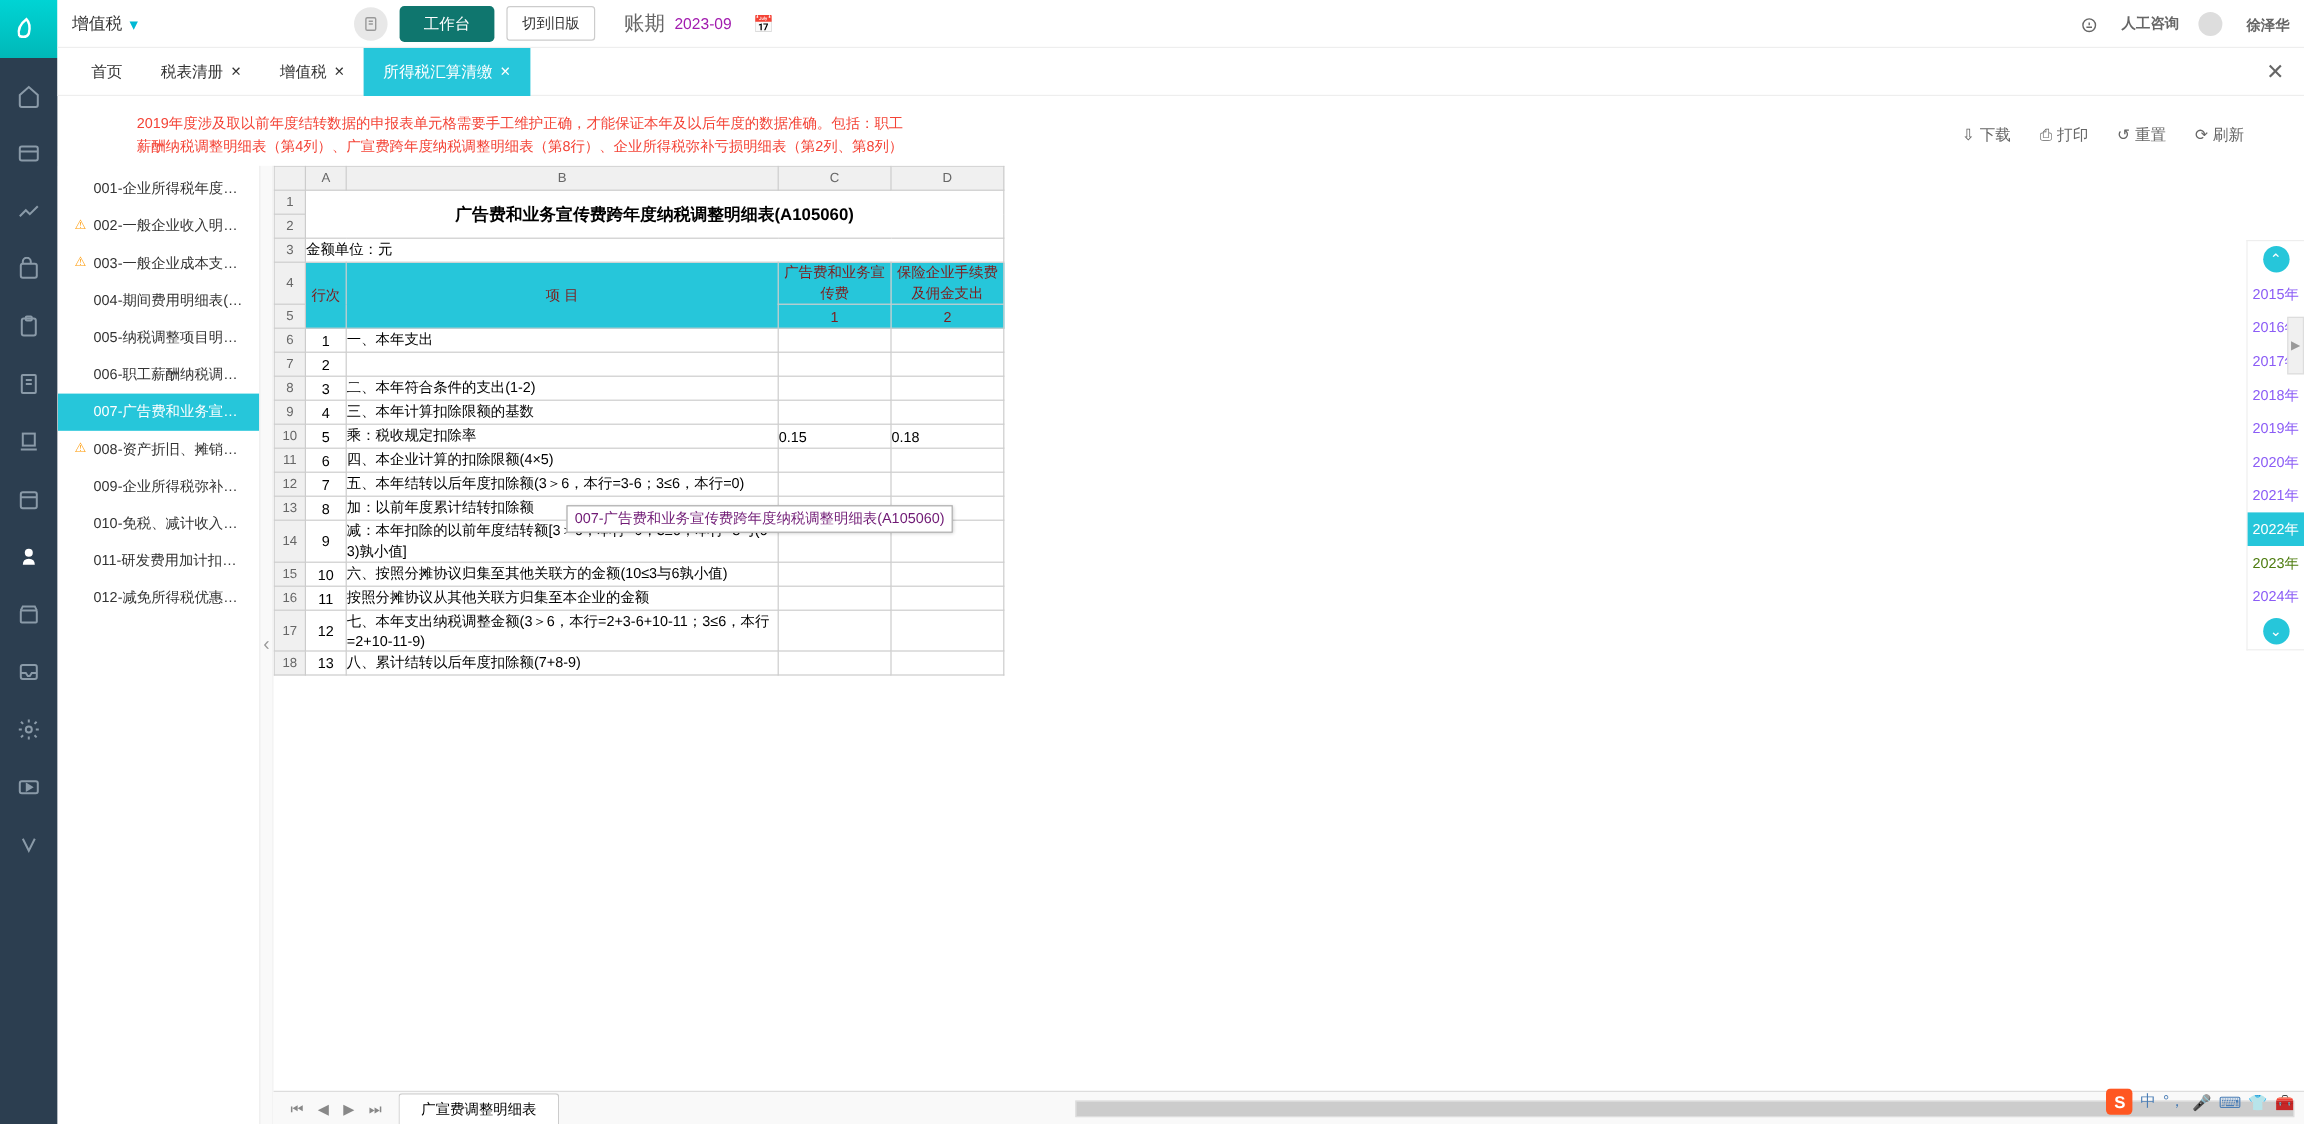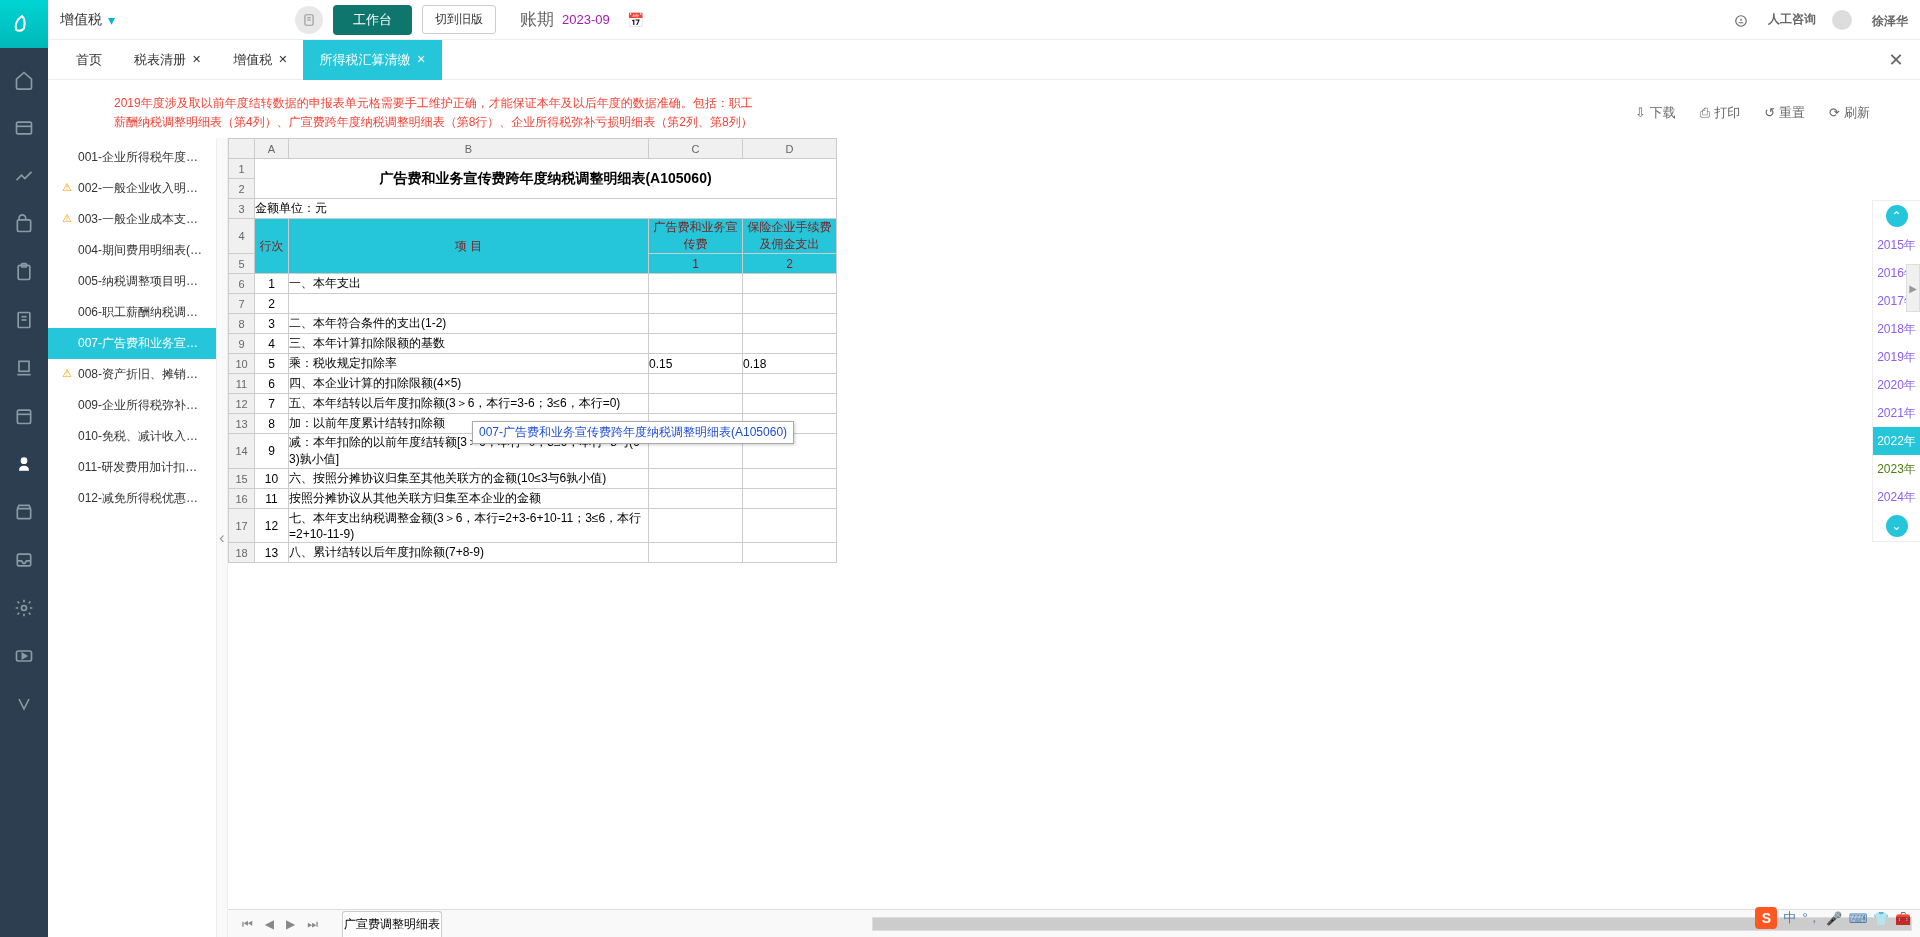--- a/index.html
+++ b/index.html
@@ -65,36 +65,36 @@
 .cell.right { text-align: left; }
 .cell.title { text-align: center; font-weight: bold; font-size: 14px; height: 28px; }
 .col-seq { width: 34px; }
 .col-item { width: 360px; }
 .col-c { width: 94px; }
 .col-d { width: 94px; }
 .tall { height: 34px; }
 
 .sheet-tabs { height: 28px; border-top: 1px solid #ddd; display: flex; align-items: center; padding: 0 8px; background: #f9f9f9; font-size: 12px; }
 .sheet-tabs .nav { padding: 0 6px; cursor: pointer; color: #888; }
-.sheet-tab { padding: 4px 1px; border: 1px solid #ccc; border-bottom: none; background: #fff; margin-left: 18px; cursor: pointer; border-radius: 3px 3px 0 0; }
+.sheet-tab { padding: 4px 18px; border: 1px solid #ccc; border-bottom: none; background: #fff; margin-left: 8px; cursor: pointer; border-radius: 3px 3px 0 0; }
 .hscroll-track { flex: 1; margin-left: 430px; height: 14px; background: #f0f0f0; border: 1px solid #ddd; position: relative; }
 .hscroll-thumb { position: absolute; left: 0; top: 0; height: 100%; width: 100%; background: #ccc; }
 
 
 .year-rail { position: absolute; right: 0; top: 120px; width: 48px; background: #fff; border: 1px solid #eee; border-right: none; font-size: 12px; }
 .year-rail .yr-btn { height: 28px; display: flex; align-items: center; justify-content: center; cursor: pointer; color: #999; }
 .year-rail .yr-btn.scroll { background: #26c6da; color: #fff; border-radius: 50%; width: 22px; height: 22px; margin: 4px auto; }
 .year-rail .yr { height: 28px; display: flex; align-items: center; justify-content: center; cursor: pointer; color: #8b5cf6; }
 .year-rail .yr.near { color: #4d7c0f; }
 .year-rail .yr.active { background: #26c6da; color: #fff; }
 
 .expand-chev { position: absolute; right: 0; top: 126px; width: 14px; height: 48px; background: #f0f0f0; border: 1px solid #ddd; display: flex; align-items: center; justify-content: center; color: #999; cursor: pointer; font-size: 10px; z-index: 5; }
 
 
-.tooltip { position: absolute; left: 244px; top: 283px; background: #fff; border: 1px solid #aaa; padding: 2px 6px; font-size: 12px; color: #1d4ed8; box-shadow: 1px 1px 3px rgba(0,0,0,0.2); z-index: 10; white-space: nowrap; }
+.tooltip { position: absolute; left: 244px; top: 283px; background: #fff; border: 1px solid #aaa; padding: 2px 6px; font-size: 12px; color: #701a75; box-shadow: 1px 1px 3px rgba(0,0,0,0.2); z-index: 10; white-space: nowrap; }
 
 
 .ime { position: fixed; right: 8px; bottom: 8px; display: flex; align-items: center; gap: 6px; font-size: 13px; }
 .ime .sogou { width: 22px; height: 22px; background: #ff5722; color: #fff; border-radius: 4px; display: flex; align-items: center; justify-content: center; font-weight: bold; font-size: 14px; }
 .ime .seg { color: #4a7db5; cursor: pointer; }
 
 svg { display: block; }
 </style>
 </head>
 <body>

